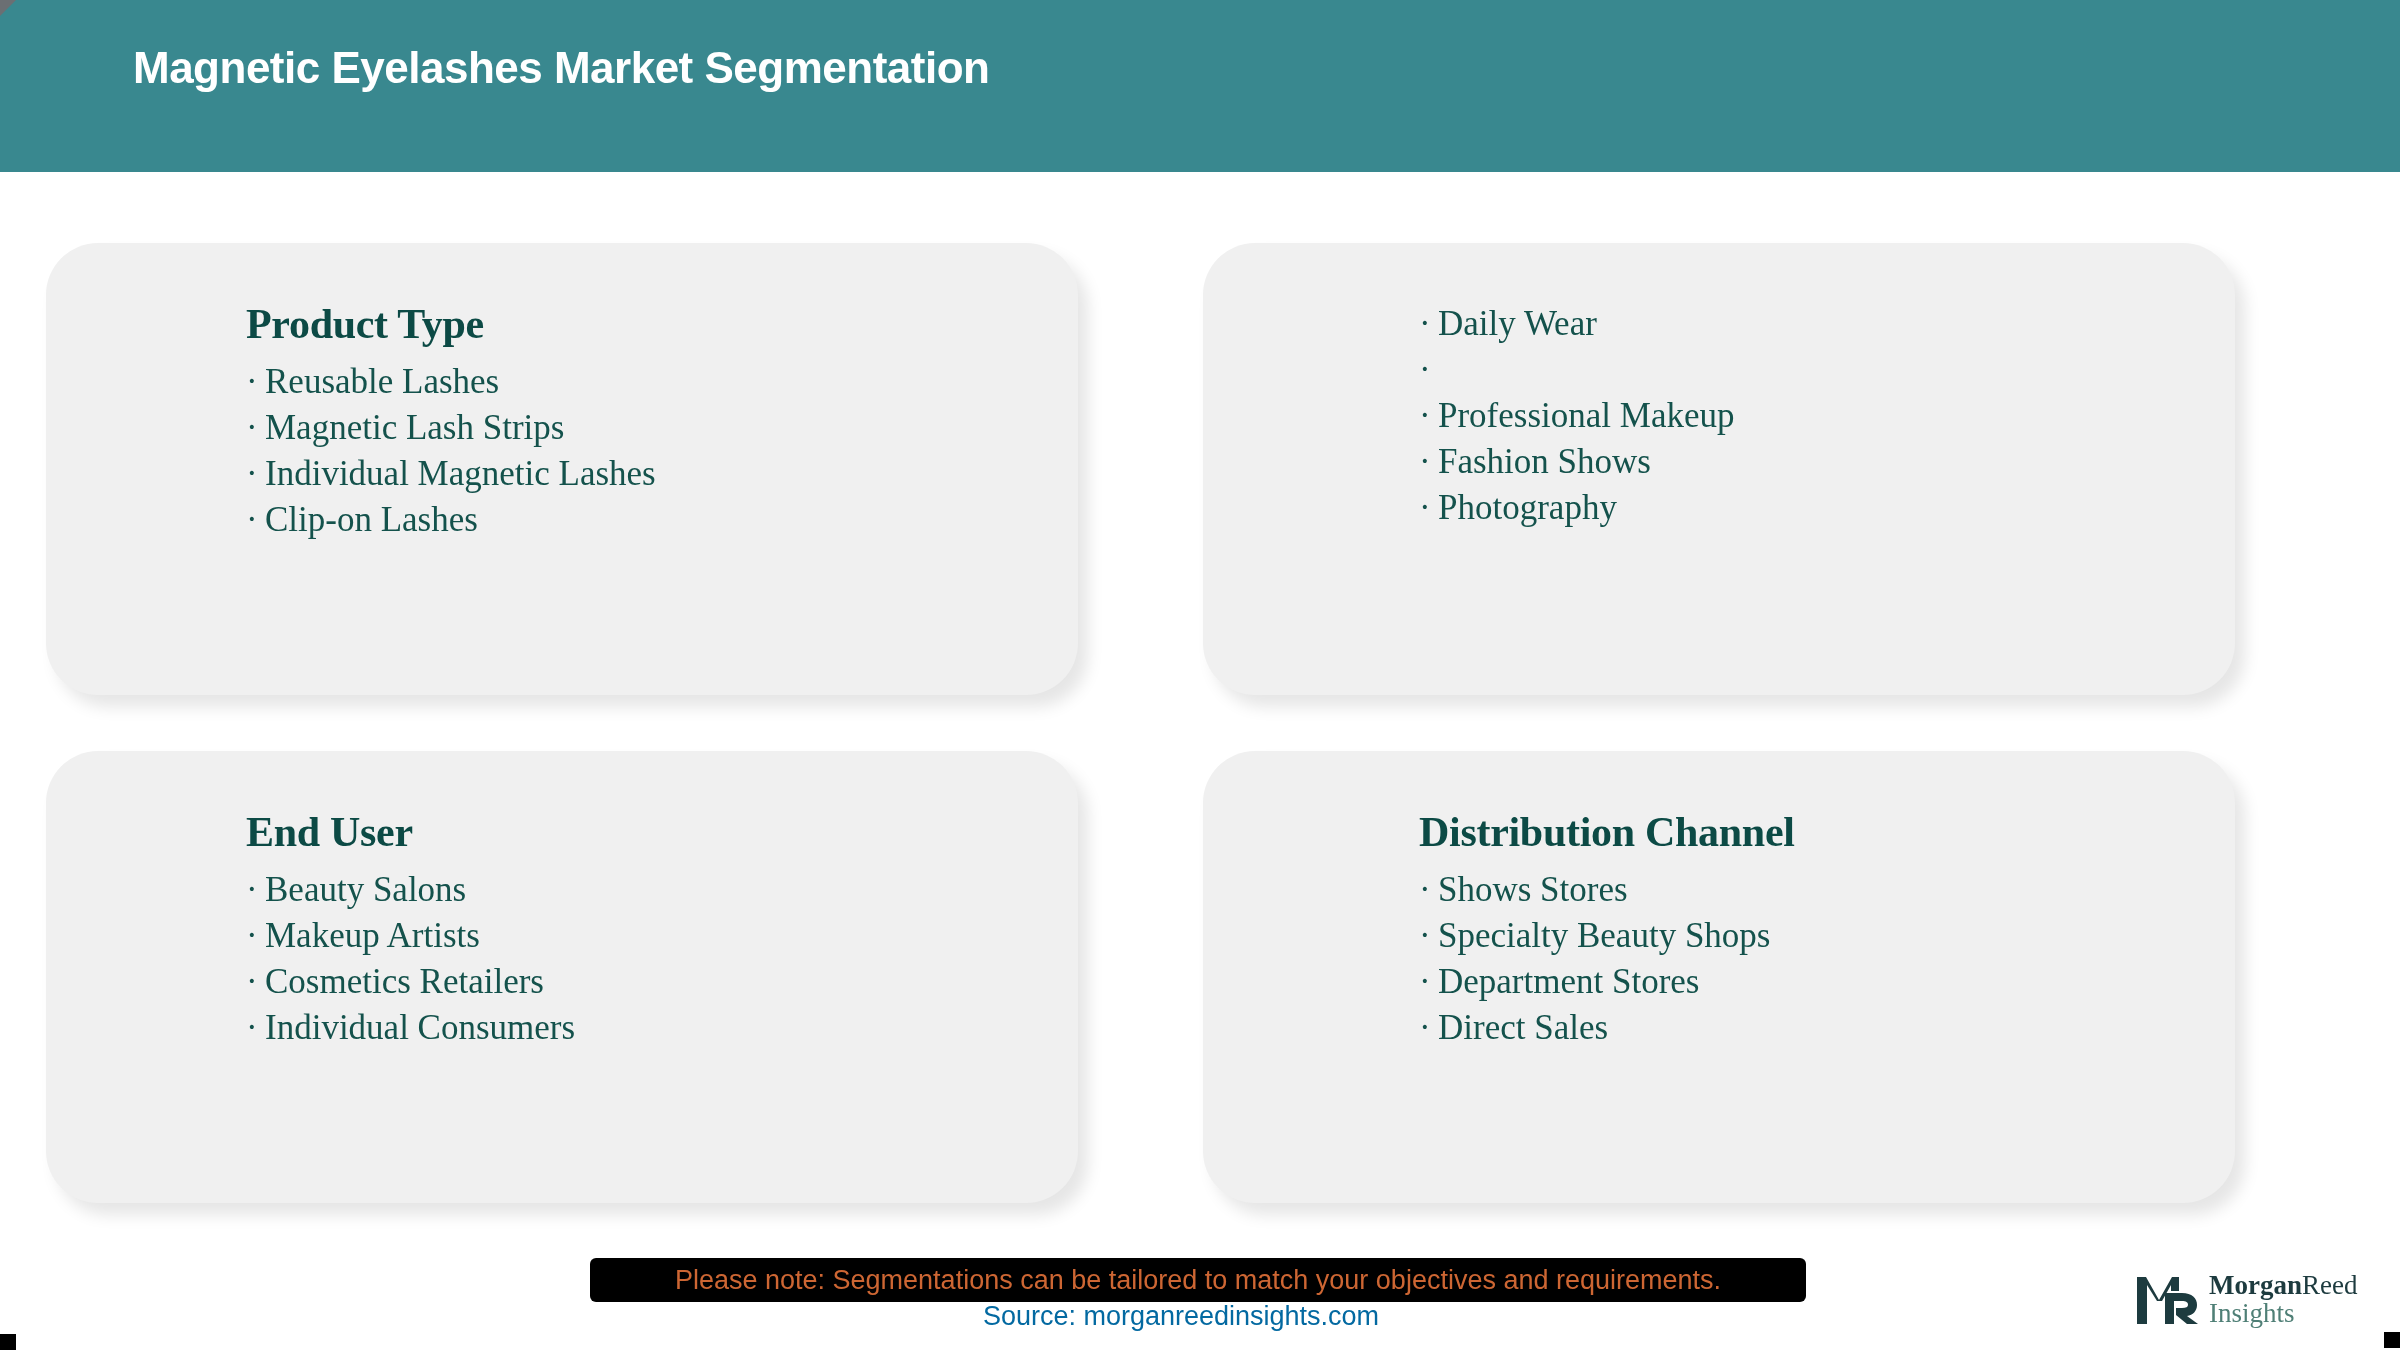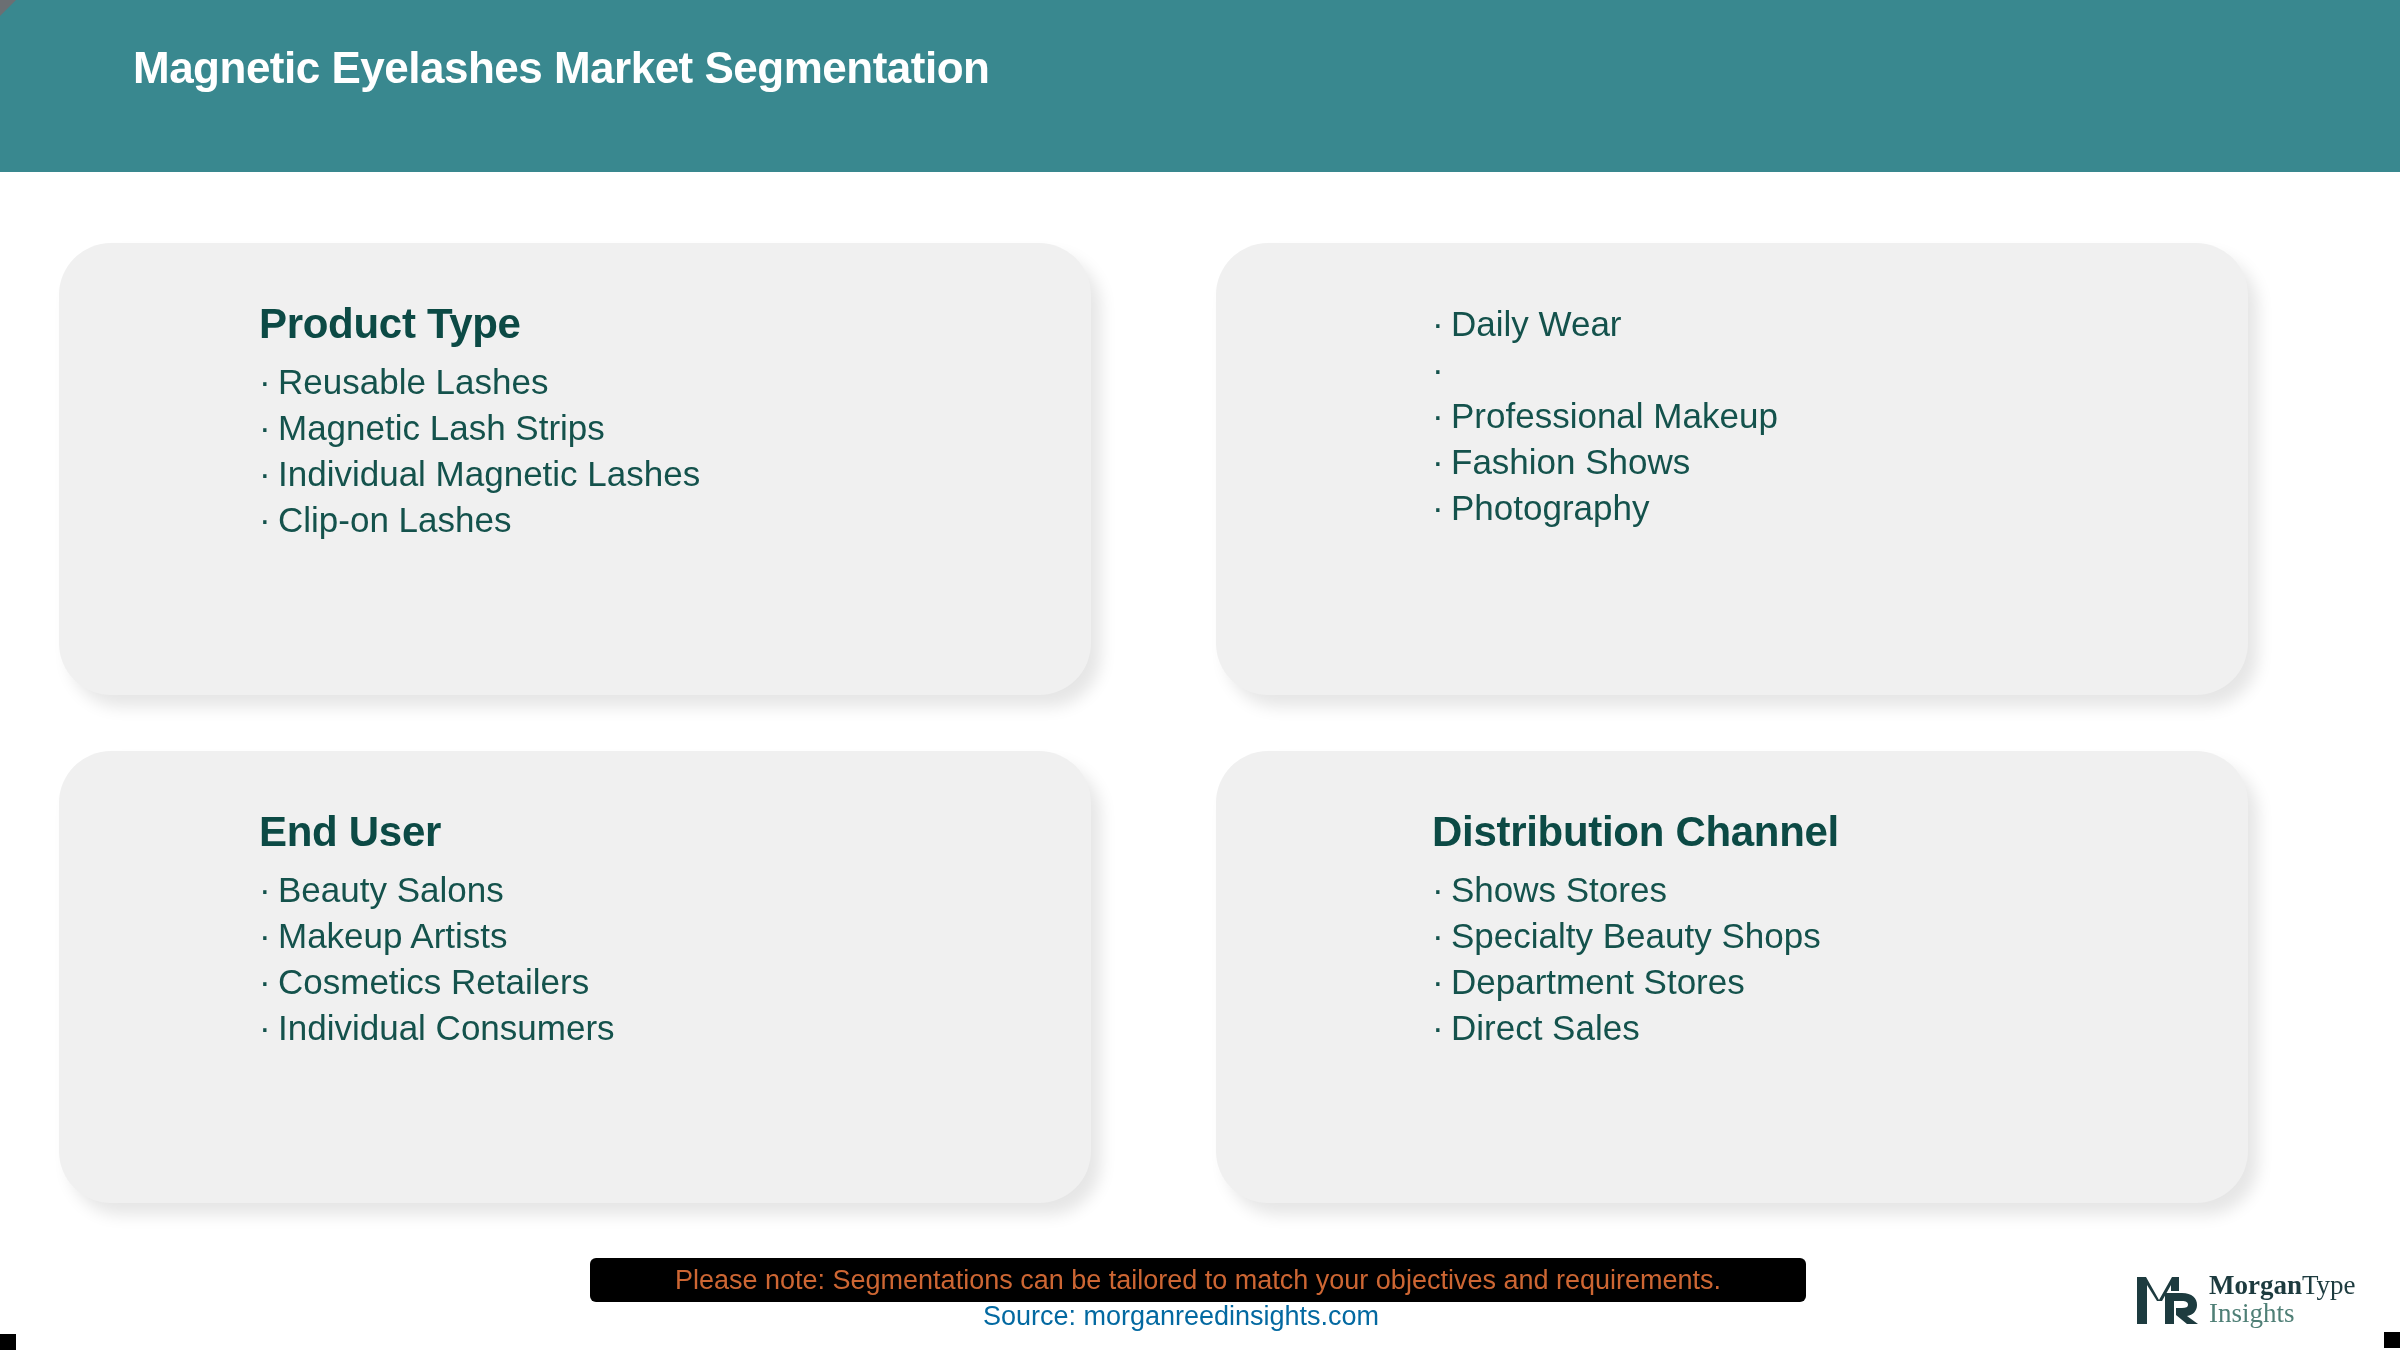--- a/index.html
+++ b/index.html
@@ -58,24 +58,25 @@
     right: 0;
     bottom: 2px;
     width: 16px;
     height: 16px;
     background: #000000;
   }
 
   
   .cards {
     position: absolute;
-    left: 59px;
+    left: 46px;
     top: 243px;
     width: 2270px;
     height: 960px;
+    font-family: Liberation Serif, serif;
   }
   .card {
     position: absolute;
     width: 1032px;
     height: 452px;
     background: #f0f0f0;
     border-radius: 52px;
     box-shadow: 10px 12px 16px rgba(0,0,0,0.10);
     box-sizing: border-box;
   }
@@ -308,19 +309,19 @@
 <div class="source-text">Source: morganreedinsights.com</div>
 
 <div class="logo">
   <span class="logo-mark">
     <svg viewBox="0 0 66 52" width="66" height="52" aria-hidden="true">
       <path d="M2 50 L2 3 L11 3 L24 26 L37 3 L44 3 L44 17 L36 17 L36 11 L27 27 L22 27 L12 11 L12 50 Z" fill="#1d3b3f"></path>
       <path d="M30 50 L30 19 L47 19 C57 19 62 24 62 31 C62 37 58 41 52 42 L63 50 L52 50 L41 41 L41 34 L47 34 C51 34 53 33 53 31 C53 28 51 27 47 27 L39 27 L39 50 Z" fill="#1d3b3f"></path>
     </svg>
   </span>
   <span class="logo-words">
-    <span class="logo-line1"><span class="bold">Morgan</span><span>Type</span></span>
+    <span class="logo-line1"><span class="bold">Morgan</span><span>Reed</span></span>
     <span class="logo-line2">Insights</span>
   </span>
 </div>
 
 <div class="corner-artifact-bl"></div>
 <div class="corner-artifact-br"></div>
 
 </body></html>

